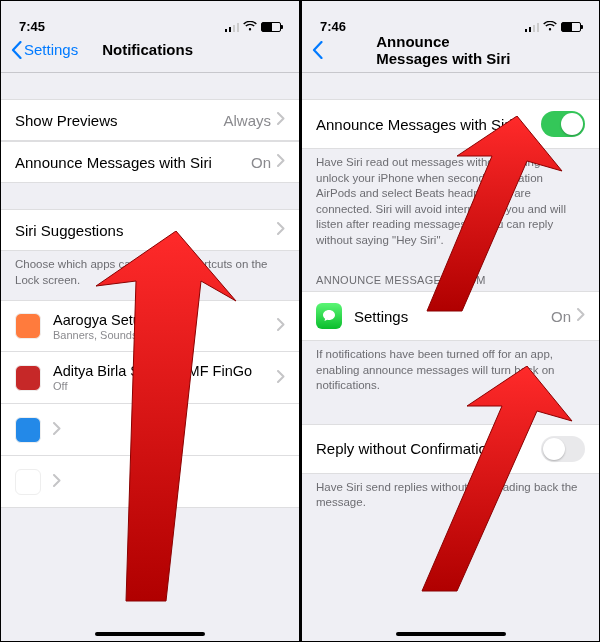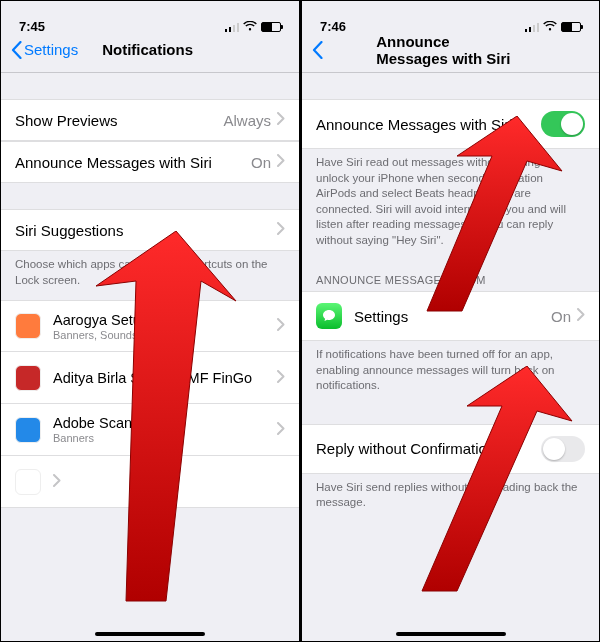--- a/index.html
+++ b/index.html
@@ -135,31 +135,28 @@
             <span class="app-sub">Banners, Sounds, Badges</span>
           </div>
           <span class="chev"><svg width="8" height="13" viewBox="0 0 8 13">
               <path d="M1 1l5.5 5.5L1 12" stroke="#c5c5c7" stroke-width="2" fill="none" stroke-linecap="round" stroke-linejoin="round"></path>
             </svg></span>
         </div>
         <div class="app-cell">
           <div class="app-icon" style="background:#c62828; border:0.5px solid #eee;"></div>
           <div class="app-txt">
             <span class="app-name">Aditya Birla Sun Life MF FinGo</span>
+            <span class="app-sub">Off</span>
           </div>
           <span class="chev"><svg width="8" height="13" viewBox="0 0 8 13">
               <path d="M1 1l5.5 5.5L1 12" stroke="#c5c5c7" stroke-width="2" fill="none" stroke-linecap="round" stroke-linejoin="round"></path>
             </svg></span>
         </div>
         <div class="app-cell">
           <div class="app-icon" style="background:#2389e8; border:0.5px solid #eee;"></div>
-          <div class="app-txt">
-            <span class="app-name">Adobe Scan</span>
-            <span class="app-sub">Banners</span>
-          </div>
           <span class="chev"><svg width="8" height="13" viewBox="0 0 8 13">
               <path d="M1 1l5.5 5.5L1 12" stroke="#c5c5c7" stroke-width="2" fill="none" stroke-linecap="round" stroke-linejoin="round"></path>
             </svg></span>
         </div>
         <div class="app-cell">
           <div class="app-icon" style="background:#ffffff; border:0.5px solid #eee;"></div>
           <span class="chev"><svg width="8" height="13" viewBox="0 0 8 13">
               <path d="M1 1l5.5 5.5L1 12" stroke="#c5c5c7" stroke-width="2" fill="none" stroke-linecap="round" stroke-linejoin="round"></path>
             </svg></span>
         </div>

